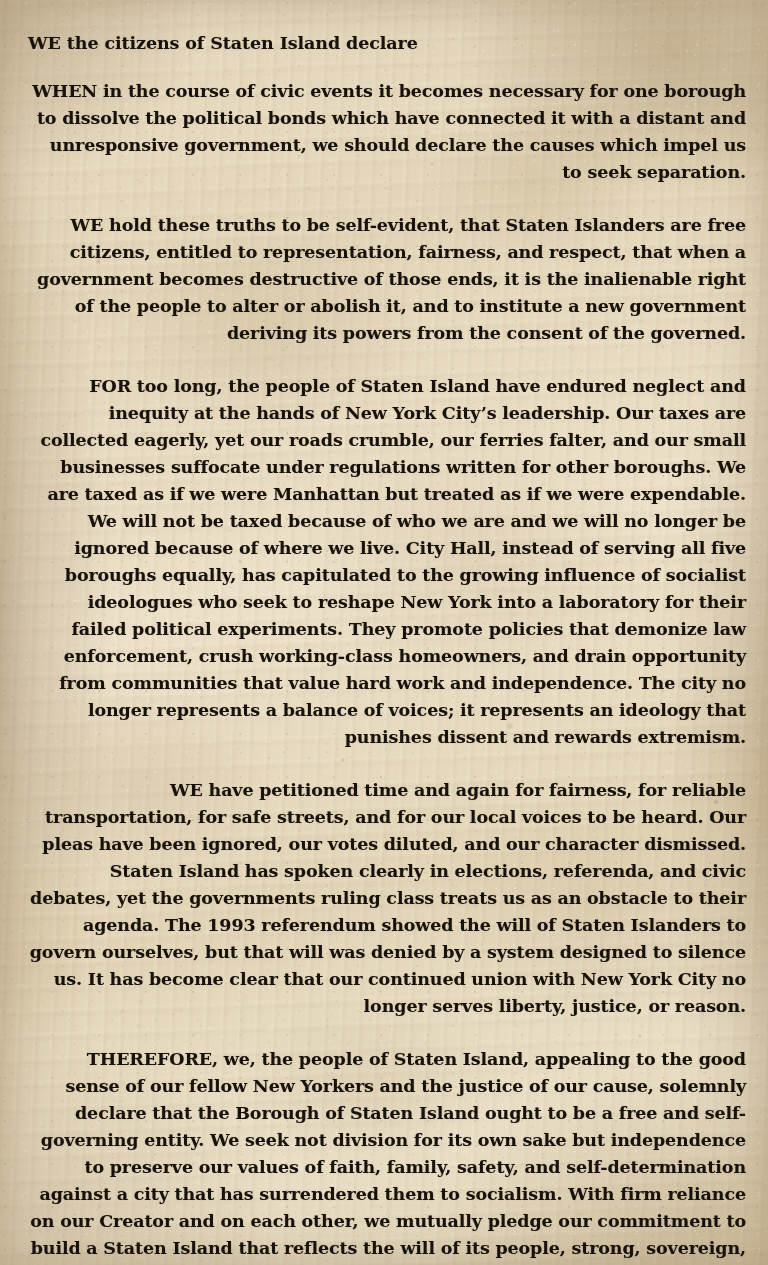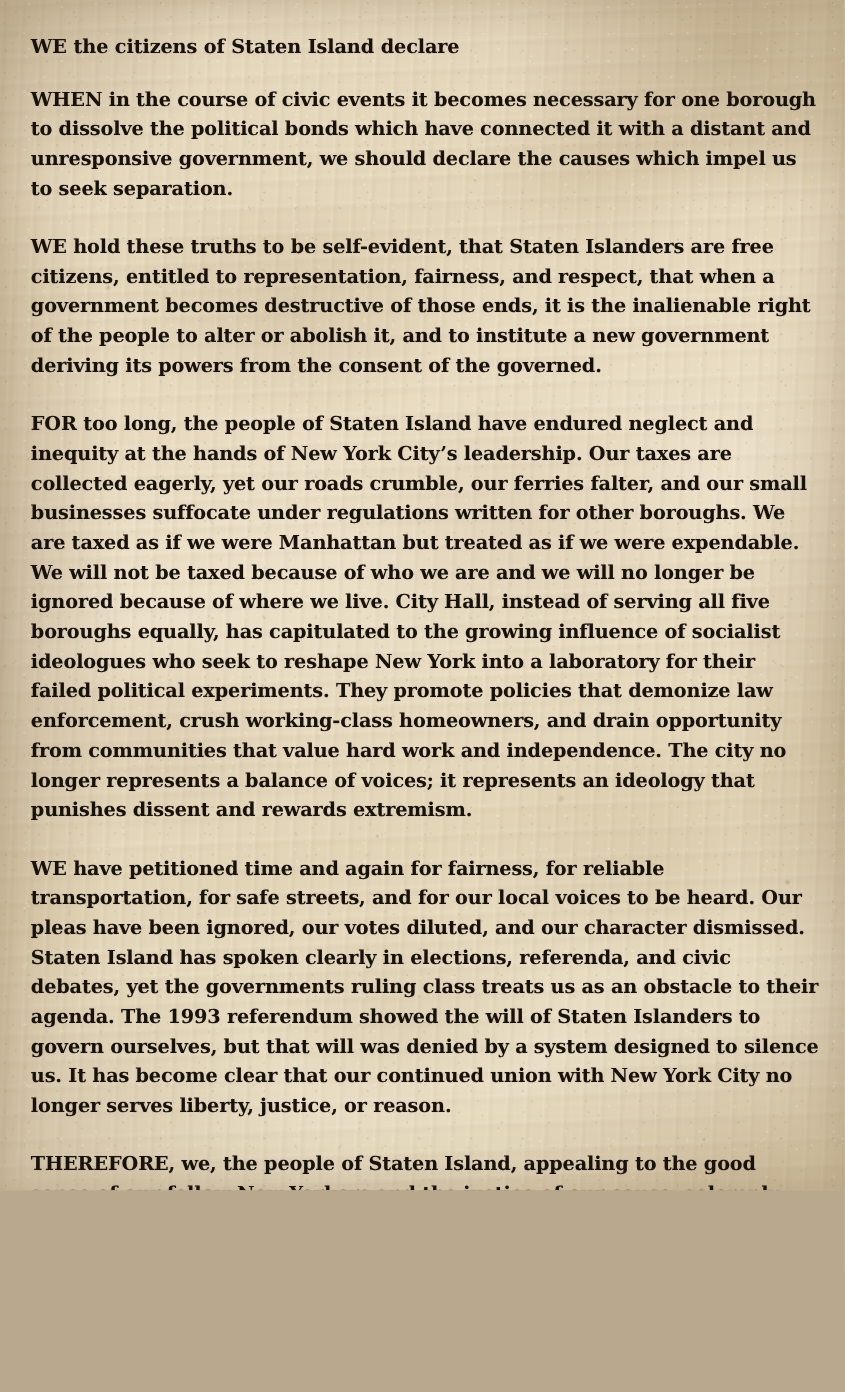--- a/index.html
+++ b/index.html
@@ -5,21 +5,21 @@
 <style>
   html, body {
     margin: 0;
     padding: 0;
     background: #b9a88e;
   }
 
   #page {
     position: relative;
     width: 768px;
-    height: 1082px;
+    height: 1265px;
     overflow: hidden;
     background-color: #e5d8bd;
     background-image:
       
       radial-gradient(ellipse 300px 200px at 88% 4%, rgba(150,124,88,0.40) 0%, rgba(150,124,88,0.16) 45%, rgba(150,124,88,0) 72%),
       
       radial-gradient(ellipse 260px 220px at 2% 2%, rgba(142,117,82,0.30) 0%, rgba(142,117,82,0) 70%),
       
       radial-gradient(ellipse 180px 700px at -2% 52%, rgba(150,126,92,0.33) 0%, rgba(150,126,92,0) 72%),
       
@@ -125,20 +125,21 @@
     font-family: "DejaVu Serif", "Liberation Serif", serif;
     font-weight: bold;
     font-size: 17.5px;
     line-height: 27px;
     color: #18120c;
     letter-spacing: -0.12px;
     word-spacing: -0.2px;
     margin: 0 0 26px 0;
     max-width: 722px;
     text-shadow: 0 0 1px rgba(30,20,10,0.22);
+    text-align: right;
   }
 
   .doc-para:last-child { margin-bottom: 0; }
 </style>
 </head>
 <body>
 
 <div id="page">
 
   <div id="grain"></div>

